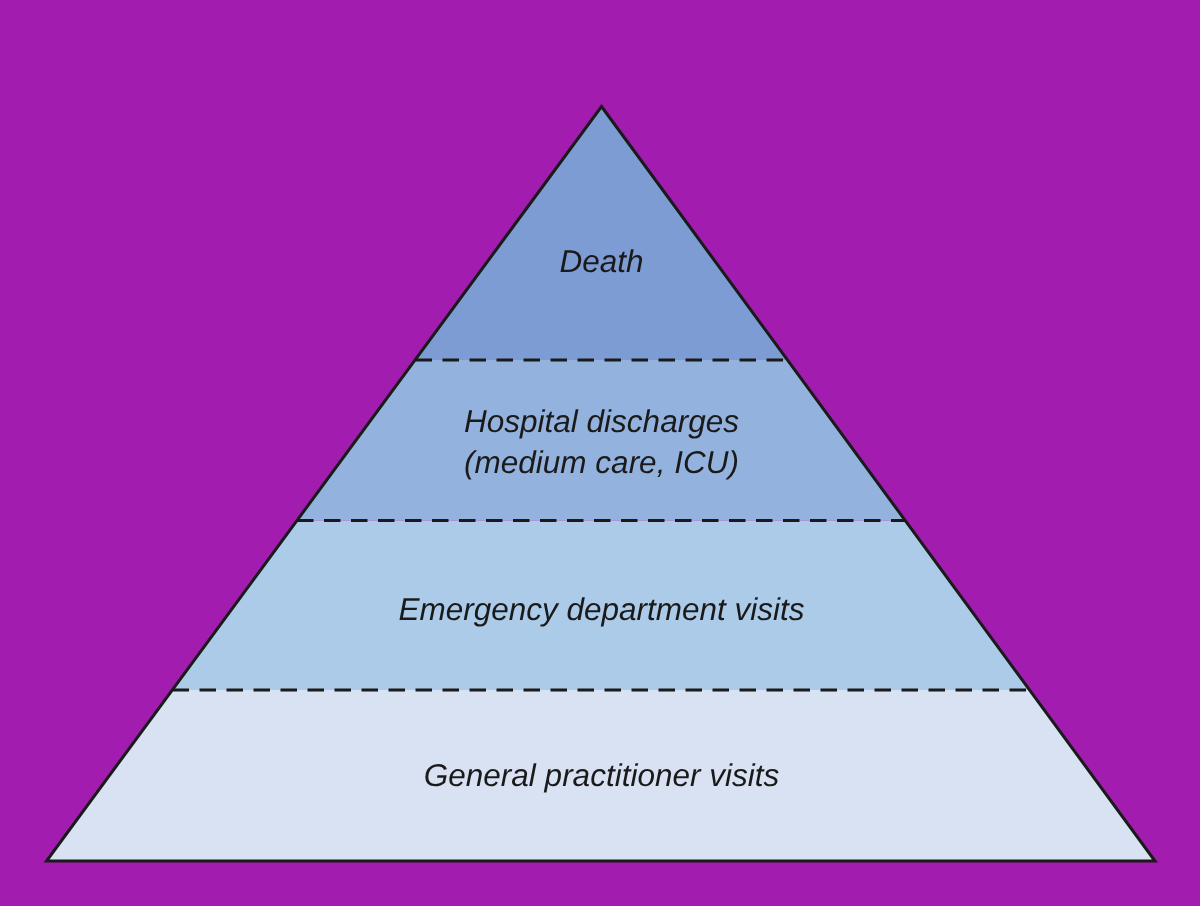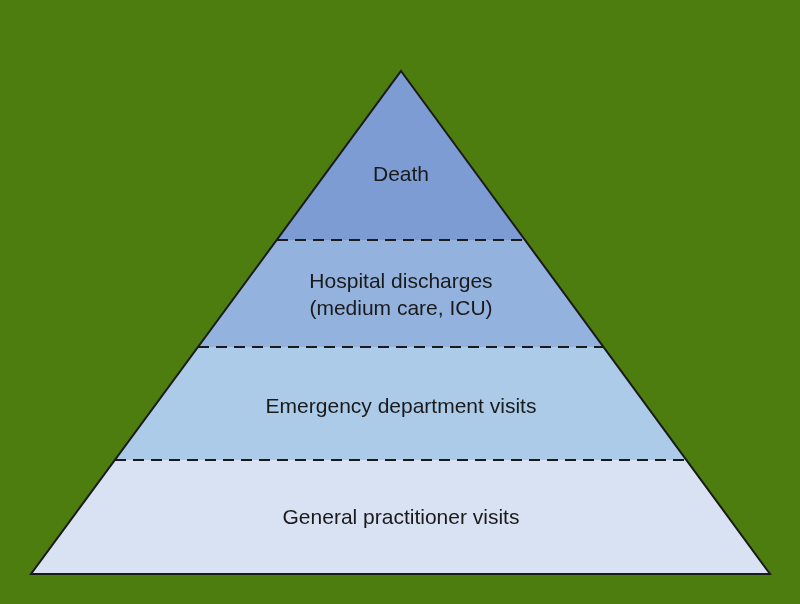--- a/index.html
+++ b/index.html
@@ -4,22 +4,23 @@
 <style>
   html, body {
     margin: 0;
     padding: 0;
     background: #ffffff;
   }
   .canvas {
     position: relative;
     width: 800px;
     height: 604px;
-    background: #4d7c0f;
+    background: #a21caf;
     overflow: hidden;
+    font-style: italic;
   }
   svg {
     display: block;
   }
   .level-label {
     font-family: "Liberation Sans", "DejaVu Sans", sans-serif;
     font-size: 21px;
     fill: #1a1a1a;
     text-anchor: middle;
   }

